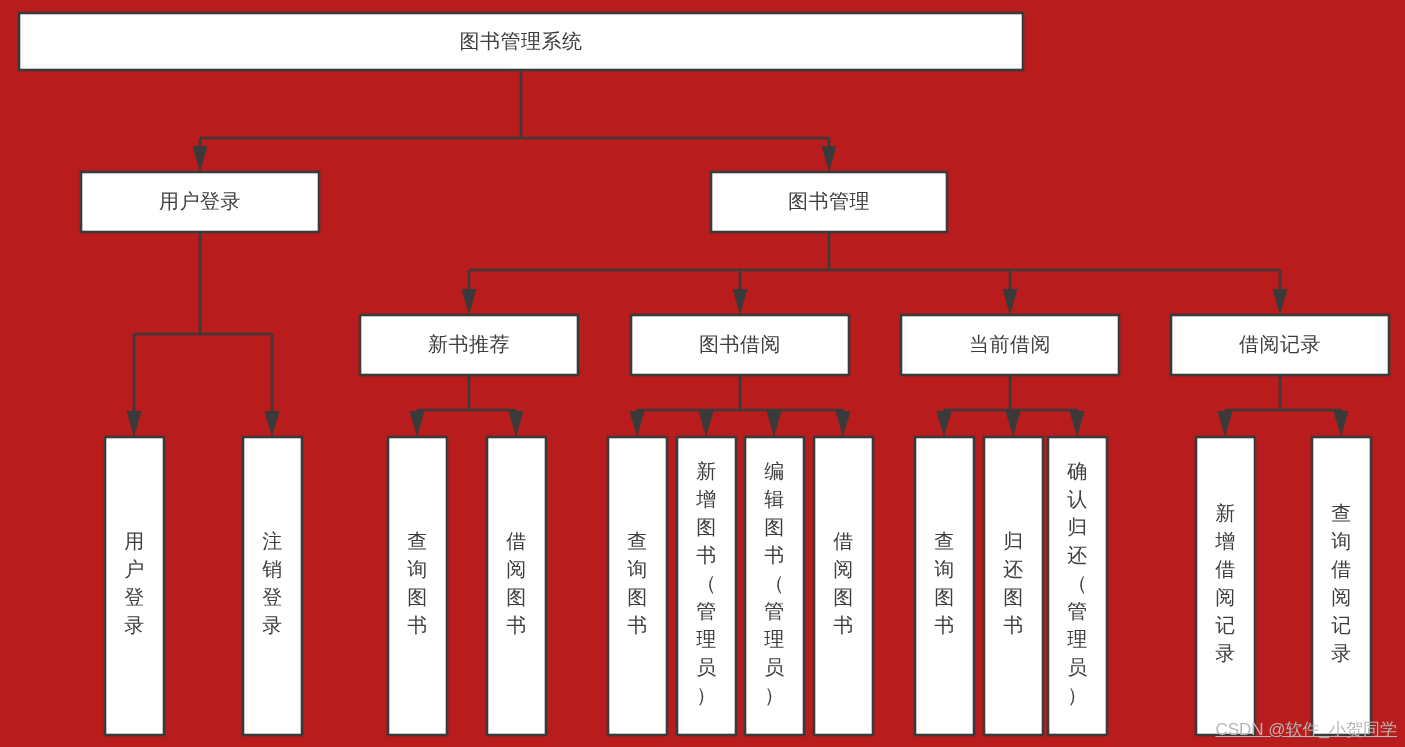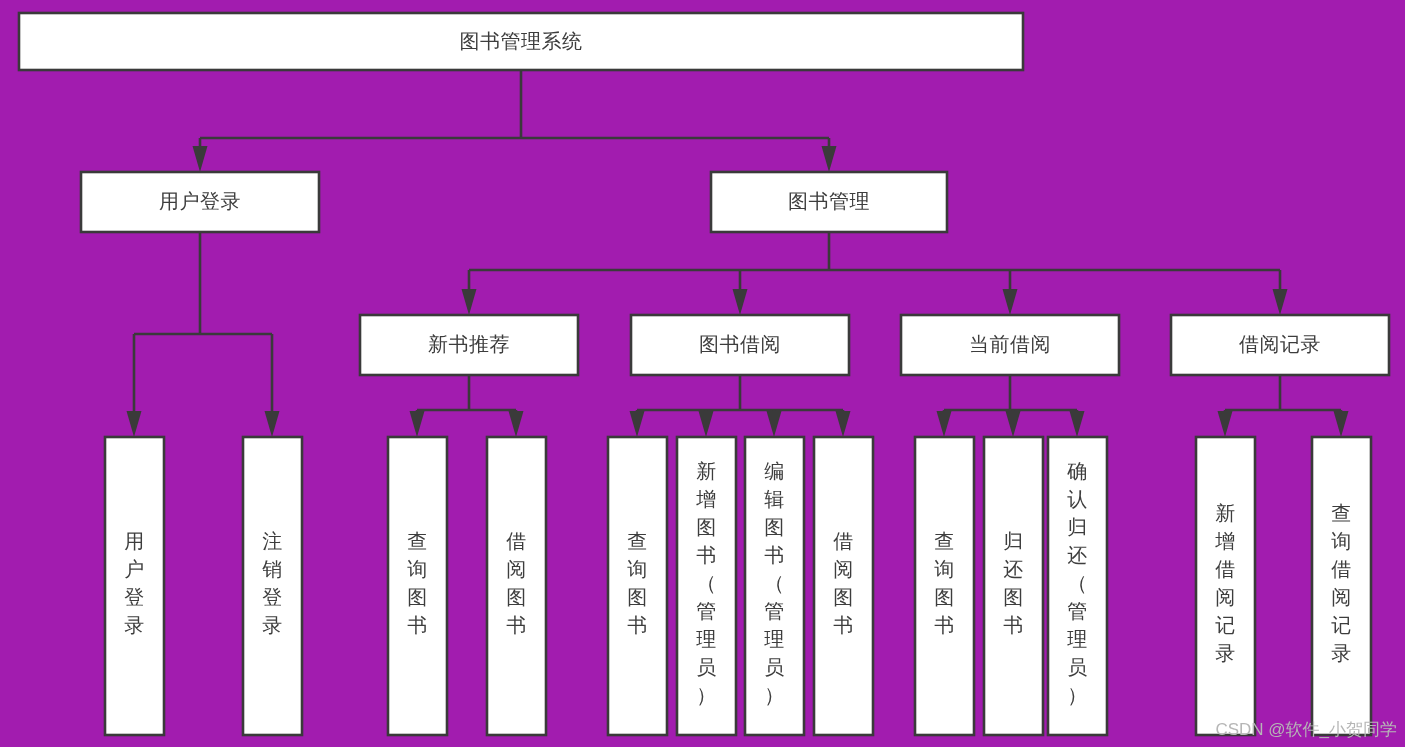--- a/index.html
+++ b/index.html
@@ -11,21 +11,21 @@
   body {
     width: 1405px;
     height: 747px;
     font-family: "Liberation Sans", "DejaVu Sans", sans-serif;
     overflow: hidden;
   }
   #diagram-root {
     position: relative;
     width: 1405px;
     height: 747px;
-    background: #a21caf;
+    background: #b91c1c;
   }
   svg#flow-svg {
     position: absolute;
     left: 0;
     top: 0;
     width: 1405px;
     height: 747px;
     display: block;
   }
   .node-box {
@@ -61,20 +61,21 @@
   .watermark {
     position: absolute;
     right: 8px;
     bottom: 6px;
     font-family: "Liberation Sans", "DejaVu Sans", sans-serif;
     font-size: 17px;
     color: #b6b6b6;
     white-space: nowrap;
     pointer-events: none;
     user-select: none;
+    text-decoration: underline;
   }
 </style>
 </head>
 <body>
 
 <div id="diagram-root">
   <svg id="flow-svg" viewBox="0 0 1405 747" xmlns="http://www.w3.org/2000/svg">
     <g id="edges-layer">
         <g>
           <path class="connector" d="M 521 70 L 521 138"></path>

